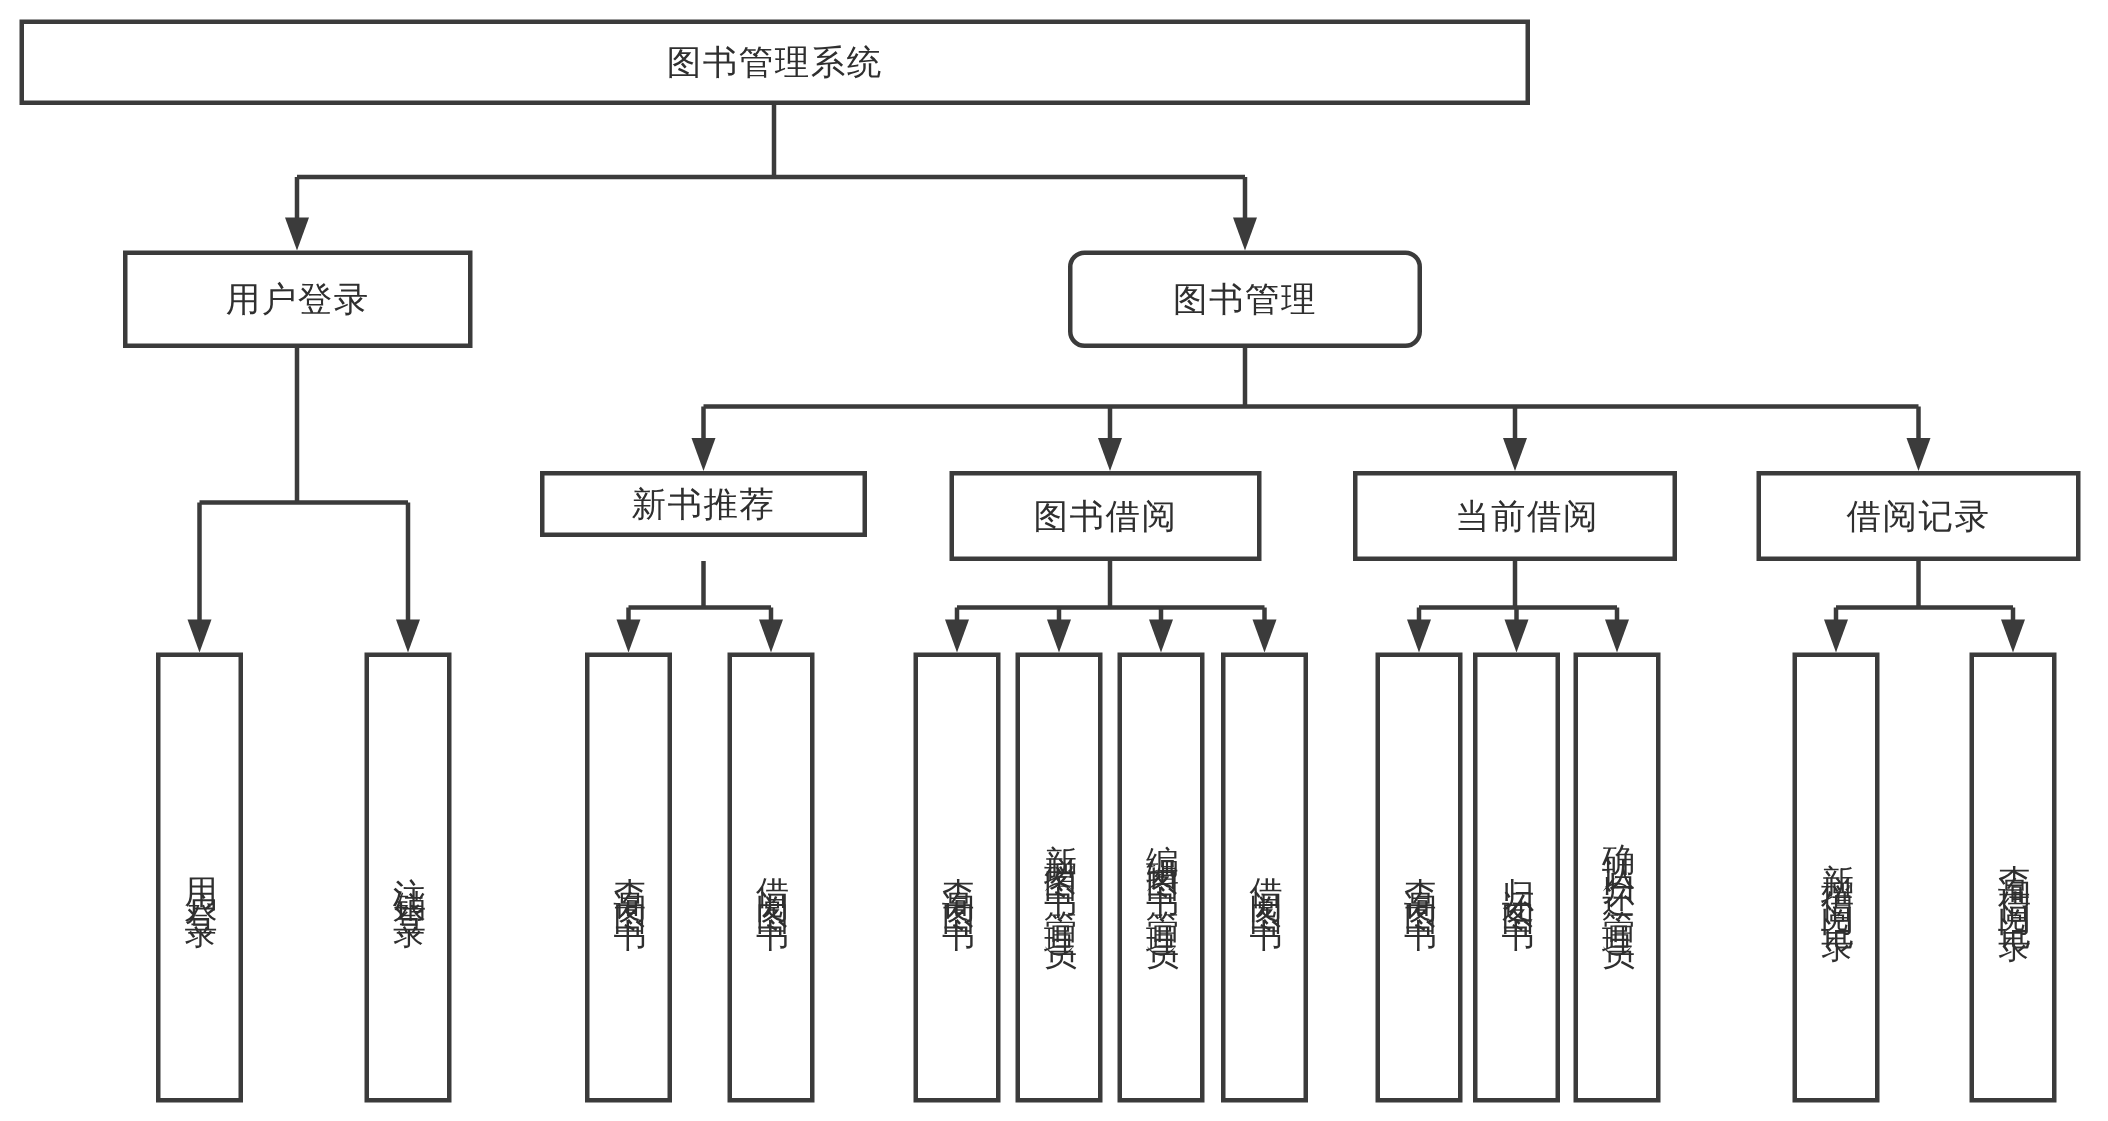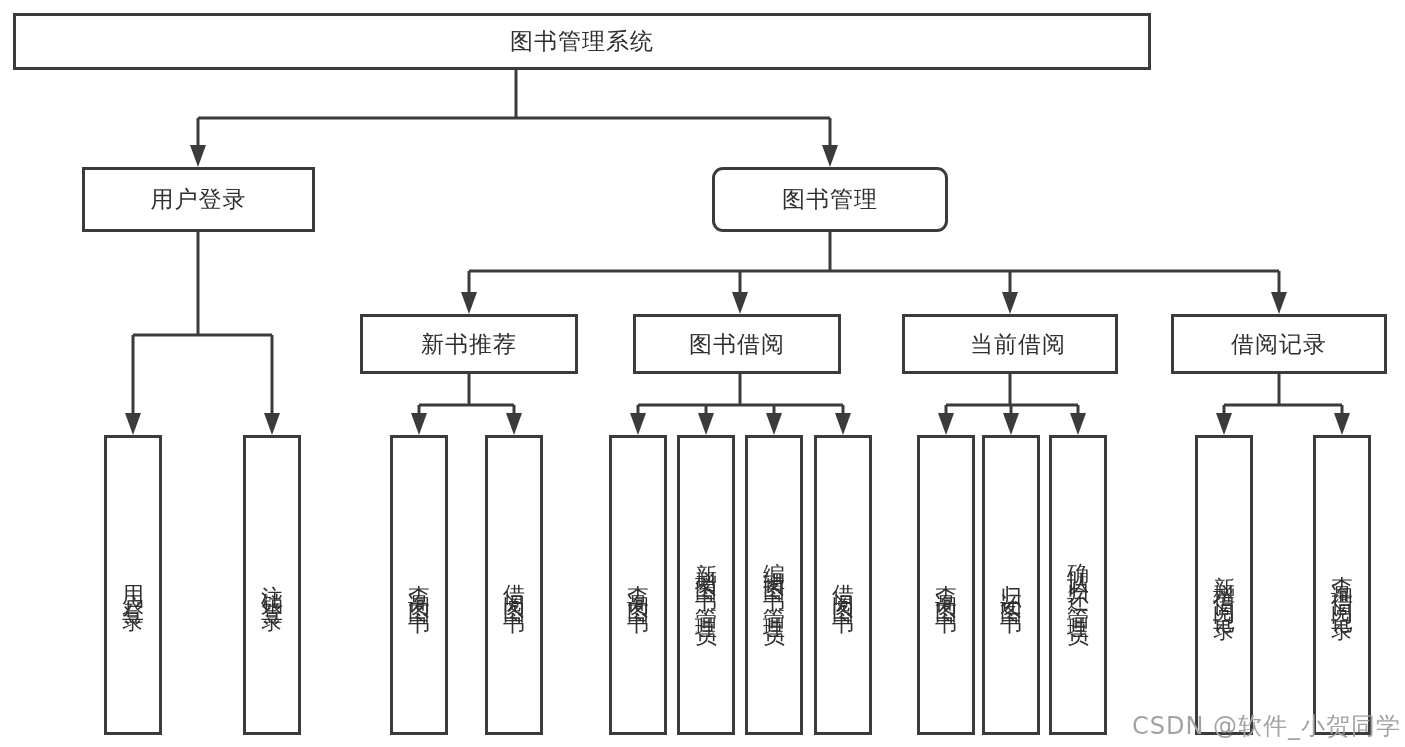--- a/index.html
+++ b/index.html
@@ -40,24 +40,24 @@
   }
   .vlabel {
     writing-mode: vertical-rl;
     text-orientation: mixed;
     font-size: 22px;
     color: #2f2f2f;
     letter-spacing: 9px;
     line-height: 1;
   }
   
-  .p-root   { left: 13px;   top: 13px;  width: 1138px; height: 57px; }
+  .p-root   { left: 13px;   top: 13px;  width: 1007px; height: 57px; }
   .p-login  { left: 82px;   top: 167px; width: 233px;  height: 65px; }
   .p-mgmt   { left: 712px;  top: 167px; width: 236px;  height: 65px; border-radius: 11px; }
-  .p-l3-rec { left: 360px;  top: 314px; width: 218px;  height: 60px; }
+  .p-l3-rec { left: 360px;  top: 314px; width: 218px;  height: 44px; }
   .p-l3-bor { left: 633px;  top: 314px; width: 208px;  height: 60px; }
   .p-l3-cur { left: 902px;  top: 314px; width: 216px;  height: 60px; padding-left: 16px; }
   .p-l3-rcd { left: 1171px; top: 314px; width: 216px;  height: 60px; }
   .tall     { top: 435px; height: 300px; width: 58px; }
   .p-a1 { left: 104px; }
   .p-a2 { left: 243px; }
   .p-b1 { left: 390px; }
   .p-b2 { left: 485px; }
   .p-c1 { left: 609px; }
   .p-c2 { left: 677px; }
@@ -214,15 +214,14 @@
     <span class="vlabel">确认归还（管理员）</span>
   </div>
 
   <div class="box tall p-e1">
     <span class="vlabel">新增借阅记录</span>
   </div>
   <div class="box tall p-e2">
     <span class="vlabel">查询借阅记录</span>
   </div>
 
-  <div class="watermark">CSDN @软件_小贺同学</div>
 
 </div>
 
 </body></html>

